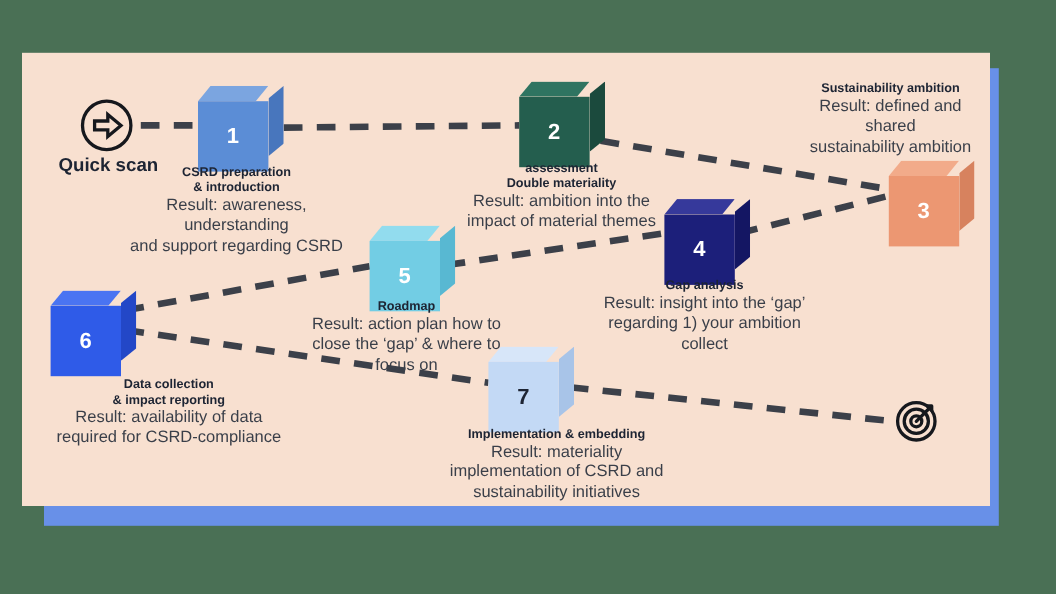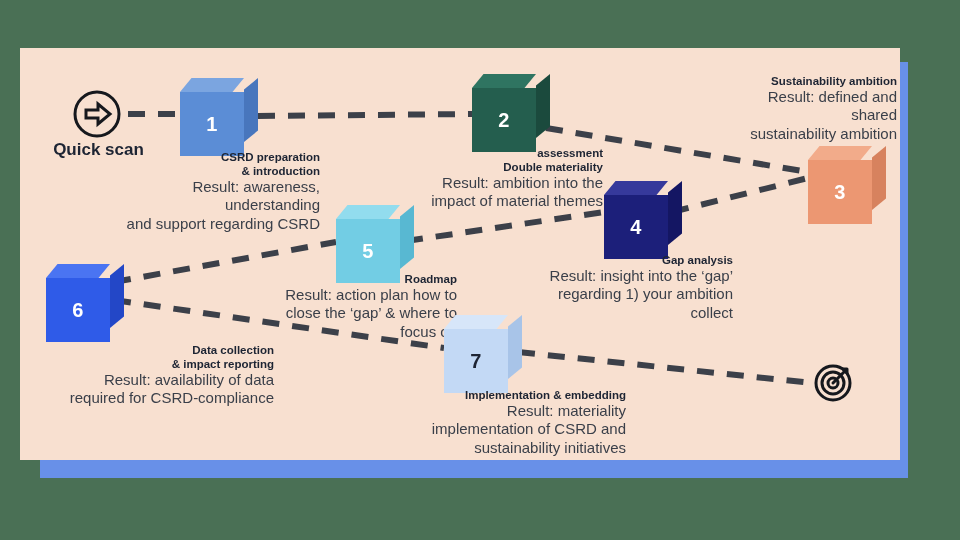--- a/index.html
+++ b/index.html
@@ -42,24 +42,24 @@
     font-family:"Liberation Sans", sans-serif;
     letter-spacing:0.5px;
   }
   .cube.lightblue .num{color:#1d2433;}
 
   
   .face-top{clip-path:polygon(0% 100%, 18% 0%, 100% 0%, 82% 100%);}
   .face-side{clip-path:polygon(0% 18%, 100% 0%, 100% 82%, 0% 100%);}
 
   
-  .label{position:absolute;text-align:right;color:#2a2f38;line-height:1.22;}
+  .label{position:absolute;text-align:center;color:#2a2f38;line-height:1.22;}
   .label .title{font-weight:bold;font-size:11.5px;color:#1d2433;display:block;}
   .label .result{font-size:15px;color:#3a3f49;display:block;}
-  .label.left-align{text-align:right;margin-left:13px;}
+  .label.left-align{text-align:center;}
 
   
   .quickscan-icon{position:absolute;left:72px;top:89px;width:50px;height:50px;}
   .quickscan-text{
     position:absolute;left:46px;top:140px;width:105px;text-align:center;
     font-weight:bold;font-size:17px;color:#1d2433;
   }
 
   .target-icon{position:absolute;left:812px;top:360px;width:44px;height:44px;}
 </style>

